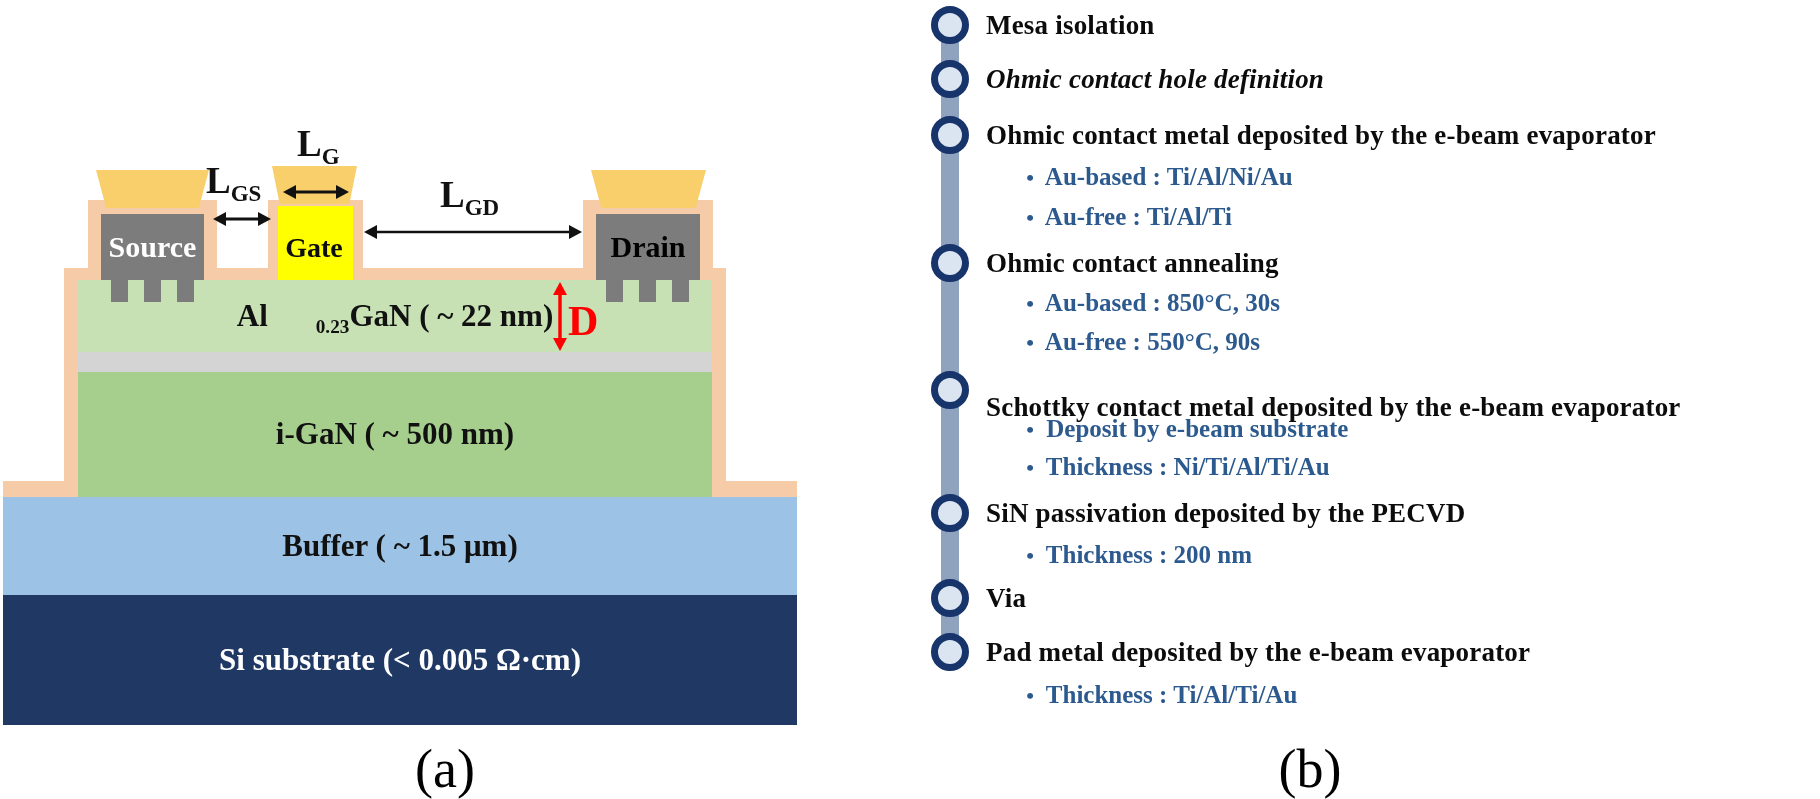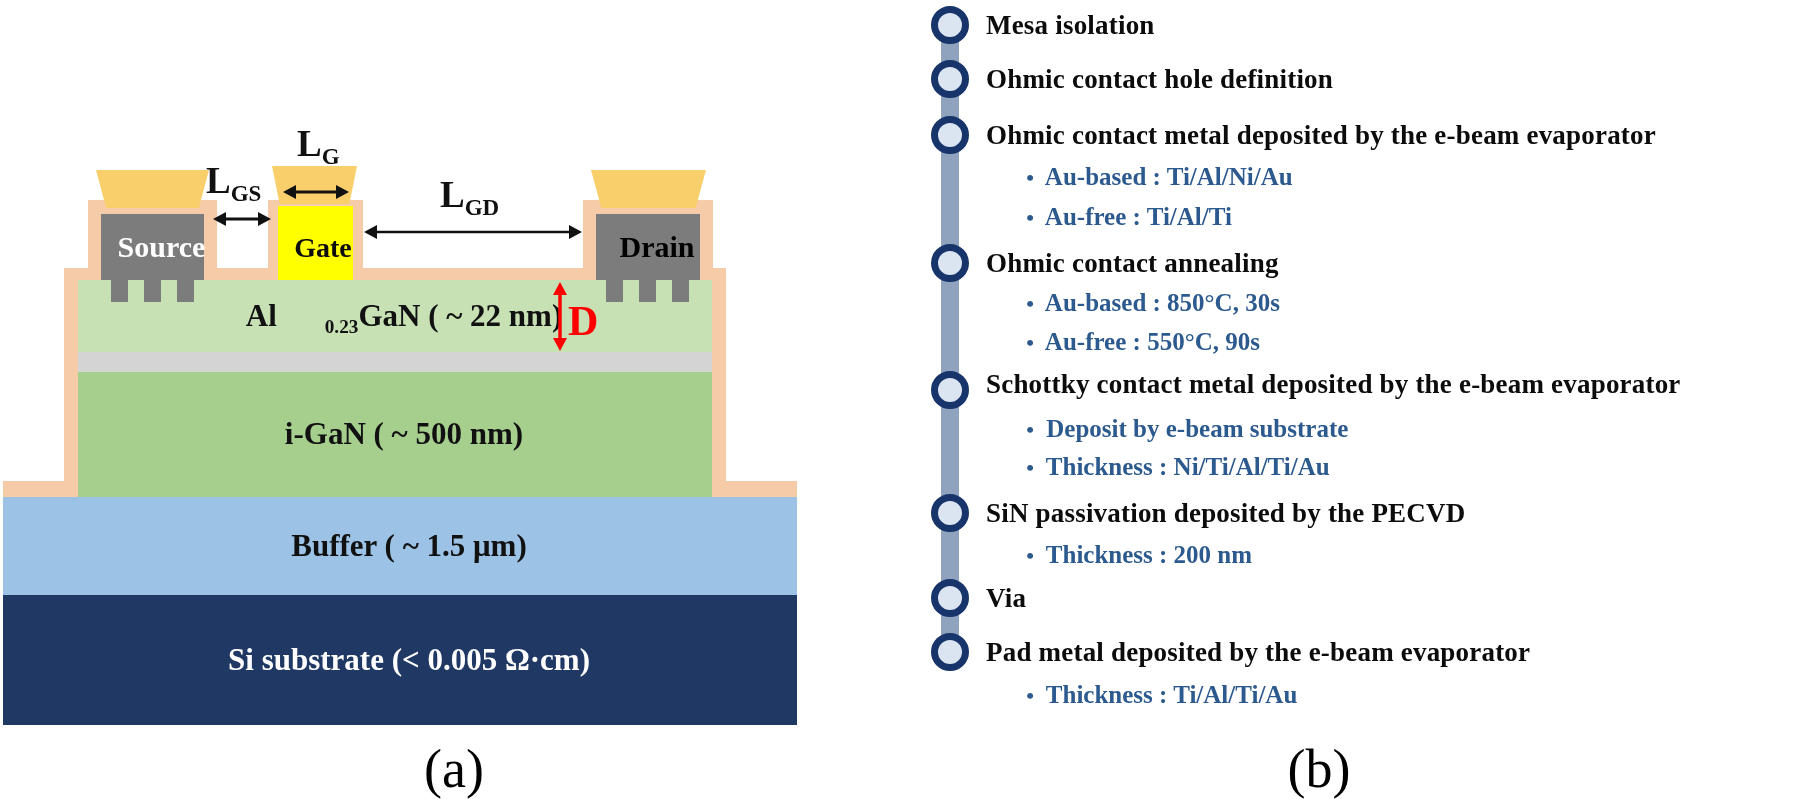--- a/index.html
+++ b/index.html
@@ -1,18 +1,18 @@
 <!DOCTYPE html>
 <html><head>
 <meta charset="utf-8">
 <style>
   html,body{margin:0;padding:0;background:#ffffff;width:1820px;height:799px;overflow:hidden;}
   #root{position:relative;width:1820px;height:799px;font-family:"Liberation Serif","DejaVu Serif",serif;}
   .abs{position:absolute;}
-  .ctr{display:flex;align-items:center;justify-content:center;text-align:center;padding-left:9px;}
+  .ctr{display:flex;align-items:center;justify-content:center;text-align:center;}
   
   .layer-label{font-weight:bold;color:#111111;white-space:nowrap;}
   .contact-label{font-weight:bold;white-space:nowrap;}
   sub.small{font-size:0.62em;line-height:0;margin-left:48px;}
   .cap{clip-path:polygon(0 0,100% 0,91% 100%,9% 100%);}
   .dim-label{font-weight:bold;color:#111111;font-size:37px;line-height:1;white-space:nowrap;}
   .dim-label sub{font-size:23px;line-height:0;}
   
   .step-title{position:absolute;transform:translateY(-50%);font-weight:bold;color:#0c0c0c;font-size:27px;white-space:nowrap;letter-spacing:0.2px;}
   .step-bullet{position:absolute;transform:translateY(-50%);font-weight:bold;color:#2c5a8e;font-size:25px;white-space:nowrap;}
@@ -99,31 +99,31 @@
 
     <div class="abs ctr caption" style="left:345px;top:740px;width:200px;height:58px;">(a)</div>
   </div>
 
   <div class="abs" style="left:0;top:0;width:1820px;height:799px;">
     <div class="abs" style="left:941px;top:25px;width:18px;height:627px;background:#8fa2be;"></div>
     <div id="flow-steps" class="abs" style="left:0;top:0;width:1820px;height:799px;text-align:center;">
         <div class="step-circle" style="left: 931px; top: 6px;"></div>
         <div class="step-title" style="left: 986px; top: 25px;">Mesa isolation</div>
         <div class="step-circle" style="left: 931px; top: 60px;"></div>
-        <div class="step-title" style="left: 986px; top: 79px;">Ohmic contact hole definition</div>
+        <div class="step-title" style="left: 986px; top: 79px; font-style: italic;">Ohmic contact hole definition</div>
         <div class="step-circle" style="left: 931px; top: 116px;"></div>
         <div class="step-title" style="left: 986px; top: 135px;">Ohmic contact metal deposited by the e-beam evaporator</div>
         <div class="step-bullet" style="left: 1020px; top: 177px;"><span class="dot">•</span><span> Au-based : Ti/Al/Ni/Au</span></div>
         <div class="step-bullet" style="left: 1020px; top: 217px;"><span class="dot">•</span><span> Au-free : Ti/Al/Ti</span></div>
         <div class="step-circle" style="left: 931px; top: 244px;"></div>
         <div class="step-title" style="left: 986px; top: 263px;">Ohmic contact annealing</div>
         <div class="step-bullet" style="left: 1020px; top: 303px;"><span class="dot">•</span><span> Au-based : 850°C, 30s</span></div>
         <div class="step-bullet" style="left: 1020px; top: 342px;"><span class="dot">•</span><span> Au-free : 550°C, 90s</span></div>
         <div class="step-circle" style="left: 931px; top: 371px;"></div>
-        <div class="step-title" style="left: 986px; top: 384px;">Schottky contact metal deposited by the e-beam evaporator</div>
+        <div class="step-title" style="left: 986px; top: 407px;">Schottky contact metal deposited by the e-beam evaporator</div>
         <div class="step-bullet" style="left: 1020px; top: 429px;"><span class="dot">•</span><span> Deposit by e-beam substrate</span></div>
         <div class="step-bullet" style="left: 1020px; top: 467px;"><span class="dot">•</span><span> Thickness : Ni/Ti/Al/Ti/Au</span></div>
         <div class="step-circle" style="left: 931px; top: 494px;"></div>
         <div class="step-title" style="left: 986px; top: 513px;">SiN passivation deposited by the PECVD</div>
         <div class="step-bullet" style="left: 1020px; top: 555px;"><span class="dot">•</span><span> Thickness : 200 nm</span></div>
         <div class="step-circle" style="left: 931px; top: 579px;"></div>
         <div class="step-title" style="left: 986px; top: 598px;">Via</div>
         <div class="step-circle" style="left: 931px; top: 633px;"></div>
         <div class="step-title" style="left: 986px; top: 652px;">Pad metal deposited by the e-beam evaporator</div>
         <div class="step-bullet" style="left: 1020px; top: 695px;"><span class="dot">•</span><span> Thickness : Ti/Al/Ti/Au</span></div>

